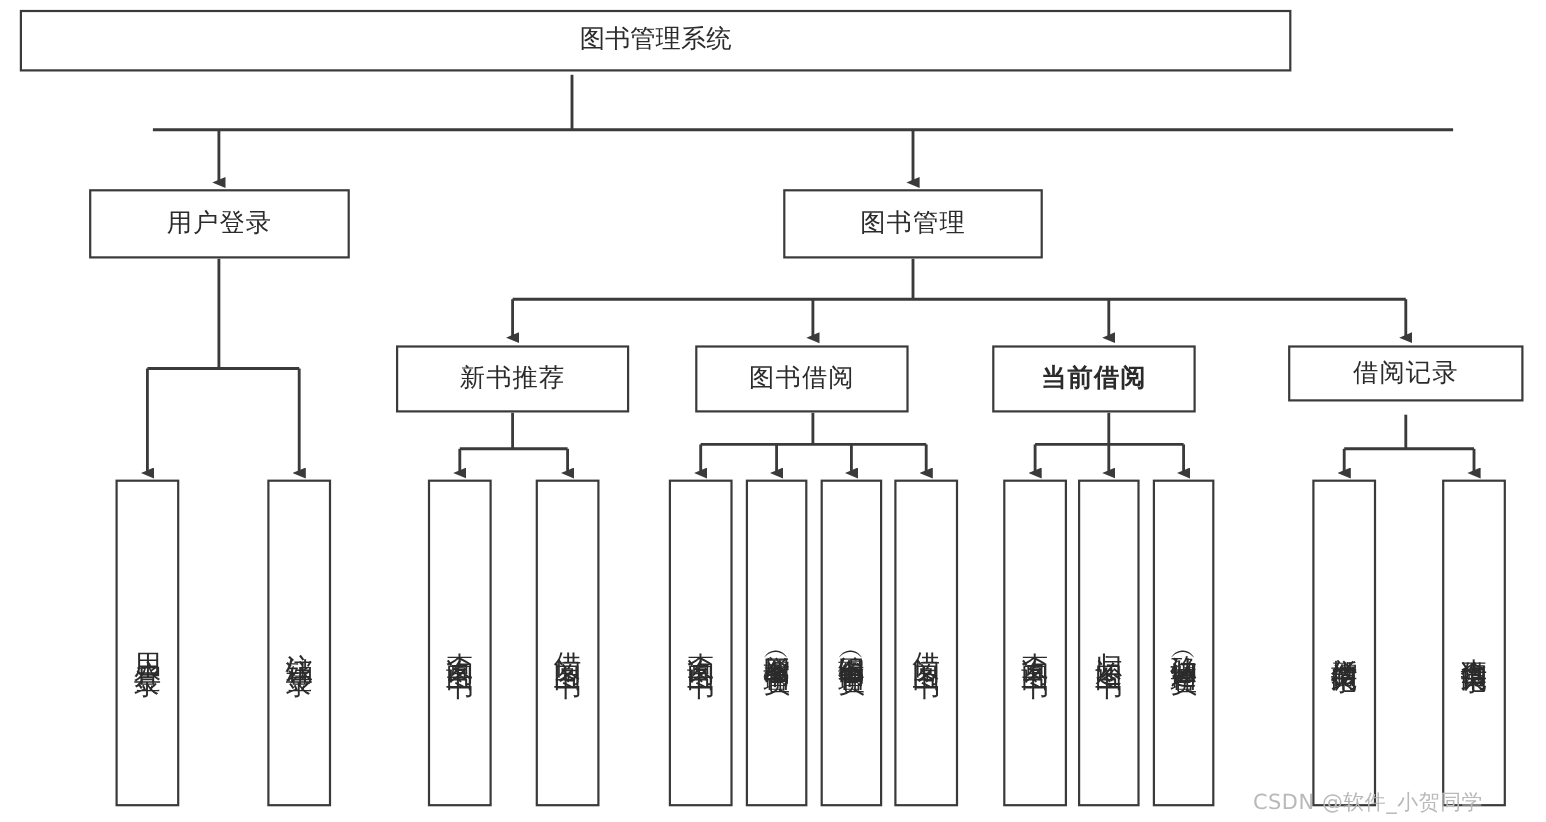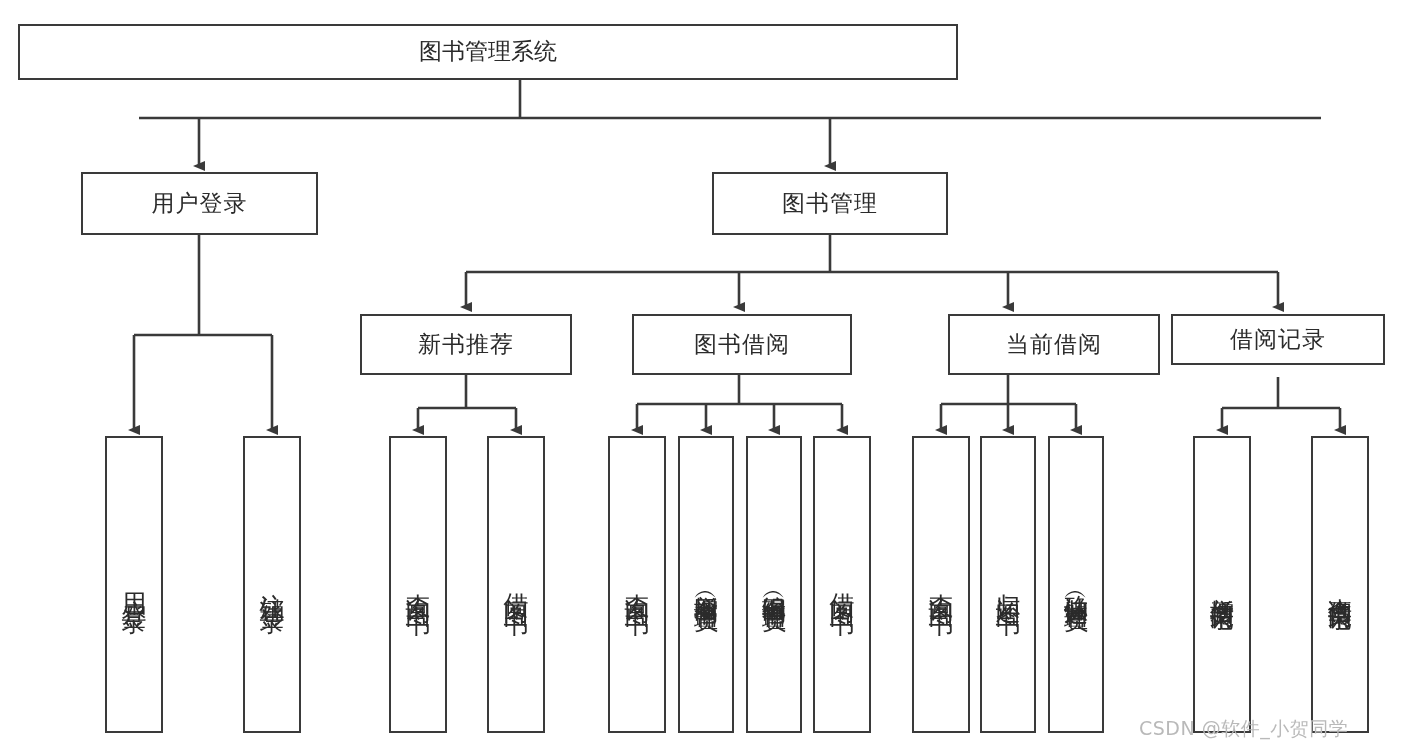--- a/index.html
+++ b/index.html
@@ -117,38 +117,38 @@
       <path d="M1008,404 L1008,430" marker-end="url(#arrow)"></path>
       <path d="M1076,404 L1076,430" marker-end="url(#arrow)"></path>
 
       <path d="M1278,377 L1278,408"></path>
       <path d="M1222,408 L1340,408"></path>
       <path d="M1222,408 L1222,430" marker-end="url(#arrow)"></path>
       <path d="M1340,408 L1340,430" marker-end="url(#arrow)"></path>
     </g>
   </svg>
 
-  <div class="node root" style="left:18px;top:24px;width:940px;height:56px;">
+  <div class="node root" style="left:18px;top:9px;width:1156px;height:56px;">
     <span>图书管理系统</span>
   </div>
 
   <div class="node h" style="left:81px;top:172px;width:237px;height:63px;">
     <span>用户登录</span>
   </div>
   <div class="node h" style="left:360px;top:314px;width:212px;height:61px;">
     <span>新书推荐</span>
   </div>
 
   <div class="node h" style="left:712px;top:172px;width:236px;height:63px;">
     <span>图书管理</span>
   </div>
-  <div class="node h" style="left:632px;top:314px;width:220px;height:61px;">
+  <div class="node h" style="left:632px;top:314px;width:194px;height:61px;">
     <span>图书借阅</span>
   </div>
-  <div class="node h" style="left:948px;top:314px;width:212px;height:61px;">
+  <div class="node h" style="left:902px;top:314px;width:185px;height:61px;font-weight:bold;">
     <span>当前借阅</span>
   </div>
   <div class="node h" style="left:1171px;top:314px;width:214px;height:51px;">
     <span>借阅记录</span>
   </div>
 
   <div class="node v" style="left:105px;top:436px;width:58px;height:297px;">
     <span class="vtext">用户登录</span>
   </div>
   <div class="node v" style="left:243px;top:436px;width:58px;height:297px;">

